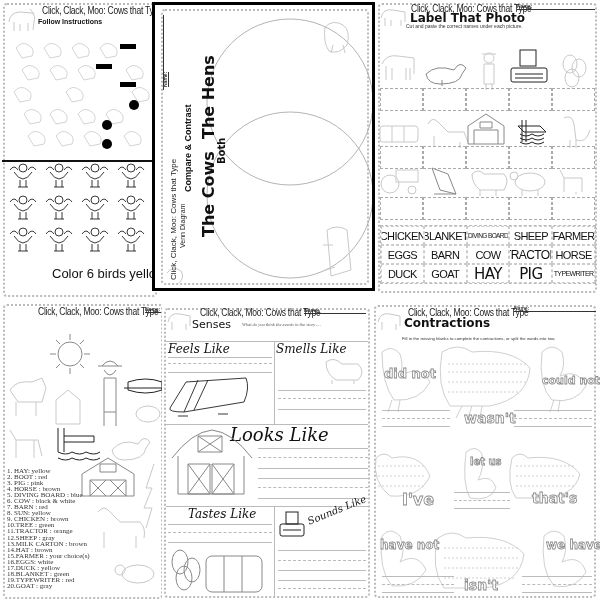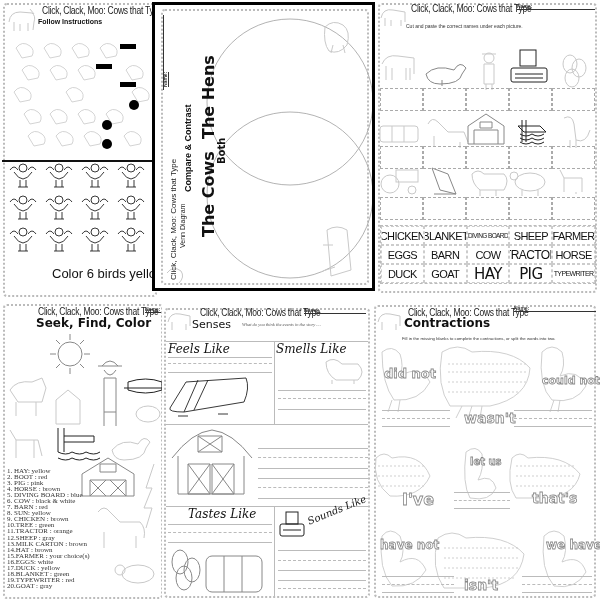--- a/index.html
+++ b/index.html
@@ -188,20 +188,21 @@
   <div class="rot" style="left:61px;top:159px;font-size:10px;font-weight:bold;font-family:'DejaVu Sans',sans-serif;">Both</div>
 </div>
 
 <div class="sheet" id="s3">
   <div class="dotborder" style="left:2px;top:3px;width:219px;height:290px;"></div>
   <svg style="position:absolute;left:3px;top:4px;" width="30" height="24">
       <path class="faint" d="M2 14 Q4 4 14 6 L26 8 L26 18 M6 14 L6 22 M12 16 L12 22 M22 16 L22 22"></path>
     </svg>
   <div class="hdr-small" style="position:absolute;left:35px;top:3px;">Click, Clack, Moo: Cows that Type</div>
   <div class="name-lbl" style="position:absolute;left:141px;top:3px;width:78px;">Name:</div>
+  <div class="hdr-big" style="position:absolute;left:34px;top:11px;">Label That Photo</div>
   <div style="position:absolute;left:30px;top:23px;font-size:5px;color:#333;white-space:nowrap;">Cut and paste the correct names under each picture.</div>
 
   <svg style="position:absolute;left:0;top:44px;" width="224" height="180">
 
     <g>
         <path class="faint" d="M6 20 q4 -10 16 -8 l16 2 l0 16 M10 22 l0 14 M16 24 l0 12 M30 24 l0 12 M34 24 l0 12"></path>
       </g>
     <g>
         <path class="mid" d="M50 30 q10 -10 28 -4 q6 -10 12 -2 l-4 6 q-2 10 -22 10 q-12 0 -14 -10 M66 36 l0 6"></path>
       </g>
@@ -292,21 +293,20 @@
     <div class="word-cell" style="font-size:15px;font-family:'DejaVu Sans',sans-serif;">HAY</div>
     <div class="word-cell" style="font-size:15px;font-family:'DejaVu Sans',sans-serif;">PIG</div>
     <div class="word-cell" style="font-size:7px;">TYPEWRITER</div>
   </div>
 </div>
 
 <div class="sheet" id="s4">
   <div class="dotborder" style="left:3px;top:2px;width:160px;height:295px;"></div>
   <div class="hdr-small" style="position:absolute;left:38px;top:4px;">Click, Clack, Moo: Cows that Type</div>
   <div class="name-lbl" style="position:absolute;left:145px;top:4px;width:16px;">Name:</div>
-  <div class="hdr-big" style="position:absolute;left:36px;top:14px;font-size:12px;">Seek, Find, Color</div>
 
   <svg style="position:absolute;left:0;top:28px;" width="165" height="140">
     <g>
         <circle class="mid" cx="70" cy="24" r="12"></circle>
         <path class="mid" d="M70 4 l0 6 M70 38 l0 6 M50 24 l6 0 M84 24 l6 0 M56 10 l4 4 M80 34 l4 4 M84 10 l-4 4 M56 38 l4 -4"></path>
       </g>
     <g>
         <path class="faint" d="M10 60 q6 -10 22 -8 l10 -4 l4 10 l-4 14 l-24 0 z M16 72 l0 14 M36 72 l0 14"></path>
       </g>
     <g>
@@ -395,20 +395,21 @@
 
   <div class="cursive" style="position:absolute;left:114px;top:40px;font-size:12px;">Smells Like</div>
   <svg style="position:absolute;left:160px;top:52px;" width="46" height="30">
       <path class="faint" d="M4 8 q8 -6 16 2 l16 0 q8 8 0 16 l-22 0 q-10 -6 -10 -18 M10 26 l0 4 M32 26 l0 4"></path>
     </svg>
   <div class="solid-line" style="left:116px;top:88px;width:88px;"></div>
   <div class="dash-line" style="left:116px;top:96px;width:88px;"></div>
   <div class="solid-line" style="left:116px;top:107px;width:88px;"></div>
 
   <div style="position:absolute;left:4px;top:122px;width:202px;border-top:1px solid #bbb;"></div>
+  <div class="cursive" style="position:absolute;left:68px;top:122px;font-size:18px;">Looks Like</div>
   <svg style="position:absolute;left:6px;top:126px;" width="90" height="68">
     <path class="mid" d="M4 30 q20 -26 40 -28 q20 2 40 28 M10 28 l0 38 l66 0 l0 -38 M30 8 l24 0 l0 16 l-24 0 z M30 8 l24 16 M54 8 l-24 16 M20 36 l22 0 l0 30 l-22 0 z M44 36 l22 0 l0 30 l-22 0 z M20 36 l22 30 M42 36 l-22 30 M44 36 l22 30 M66 36 l-22 30"></path>
   </svg>
   <div class="solid-line" style="left:96px;top:146px;width:110px;"></div>
   <div class="dash-line" style="left:96px;top:155px;width:110px;"></div>
   <div class="solid-line" style="left:96px;top:166px;width:110px;"></div>
   <div class="solid-line" style="left:96px;top:176px;width:110px;"></div>
   <div class="dash-line" style="left:96px;top:185px;width:110px;"></div>
   <div class="solid-line" style="left:96px;top:196px;width:110px;"></div>
 

